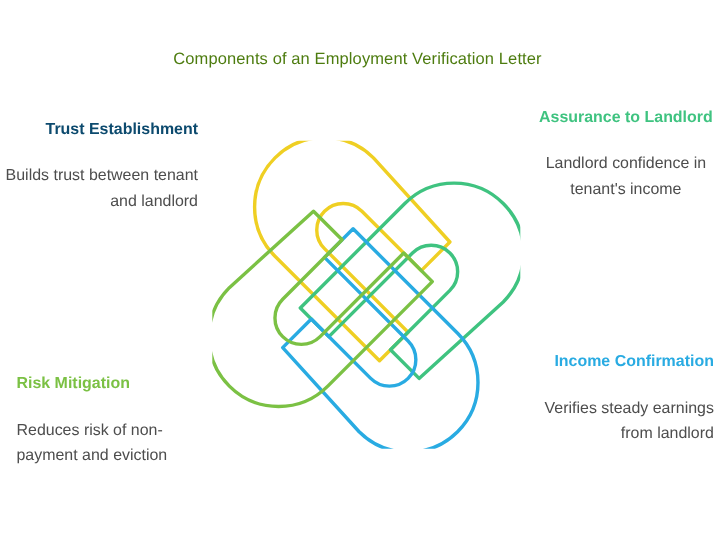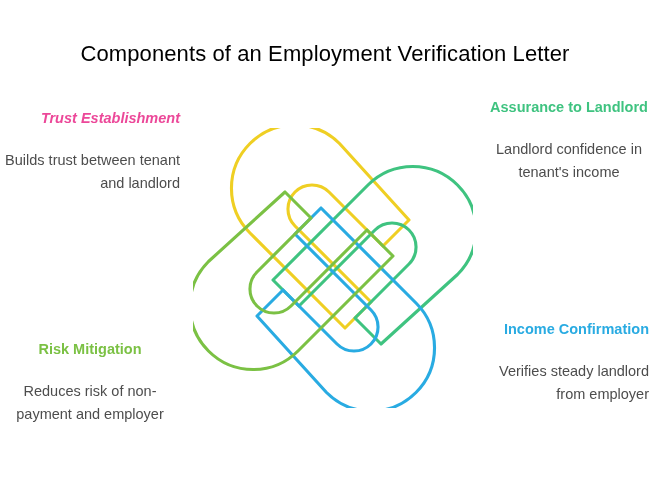--- a/index.html
+++ b/index.html
@@ -20,23 +20,23 @@
     inset: 0;
   }
 
   
   #chart-title {
     position: absolute;
     top: 43px;
     left: 0;
     width: 650px;
     text-align: center;
-    font-size: 22px;
+    font-size: 15px;
     font-weight: 400;
-    color: #000000;
+    color: #4d7c0f;
     letter-spacing: 0.1px;
     line-height: 22px;
   }
 
   
   .quadrant {
     position: absolute;
     width: 180px;
   }
   .quadrant .q-heading {
@@ -59,23 +59,23 @@
     top: 108px;
     text-align: right;
   }
   #quadrant-assurance-to-landlord {
     left: 489px;
     top: 97px;
     text-align: center;
     width: 160px;
   }
   #quadrant-risk-mitigation {
-    left: 0px;
+    left: 15px;
     top: 339px;
-    text-align: center;
+    text-align: left;
   }
   #quadrant-income-confirmation {
     left: 489px;
     top: 319px;
     text-align: right;
     width: 160px;
   }
 
   
   #knot-graphic {
@@ -133,32 +133,32 @@
           <use href="#hook-outline" class="knot-strand" stroke="#29ABE2"></use>
         </g>
         <g transform="rotate(270) translate(-140,-140)">
           <use href="#hook-outline" class="knot-strand" stroke="#7BC144"></use>
         </g>
       </g>
     </svg>
   </div>
 
   <div class="quadrant" id="quadrant-trust-establishment">
-    <p class="q-heading" style="color:#ec4899;font-style:italic;">Trust Establishment</p>
+    <p class="q-heading" style="color:#0c4a6e;">Trust Establishment</p>
     <p class="q-body">Builds trust between tenant and landlord</p>
   </div>
 
   <div class="quadrant" id="quadrant-assurance-to-landlord">
     <p class="q-heading" style="color:#3FC380;">Assurance to Landlord</p>
     <p class="q-body">Landlord confidence in tenant's income</p>
   </div>
 
   <div class="quadrant" id="quadrant-risk-mitigation">
     <p class="q-heading" style="color:#7BC144;">Risk Mitigation</p>
-    <p class="q-body">Reduces risk of non-payment and employer</p>
+    <p class="q-body">Reduces risk of non-payment and eviction</p>
   </div>
 
   <div class="quadrant" id="quadrant-income-confirmation">
     <p class="q-heading" style="color:#29ABE2;">Income Confirmation</p>
-    <p class="q-body">Verifies steady landlord from employer</p>
+    <p class="q-body">Verifies steady earnings from landlord</p>
   </div>
 
 </div>
 
 </body></html>

